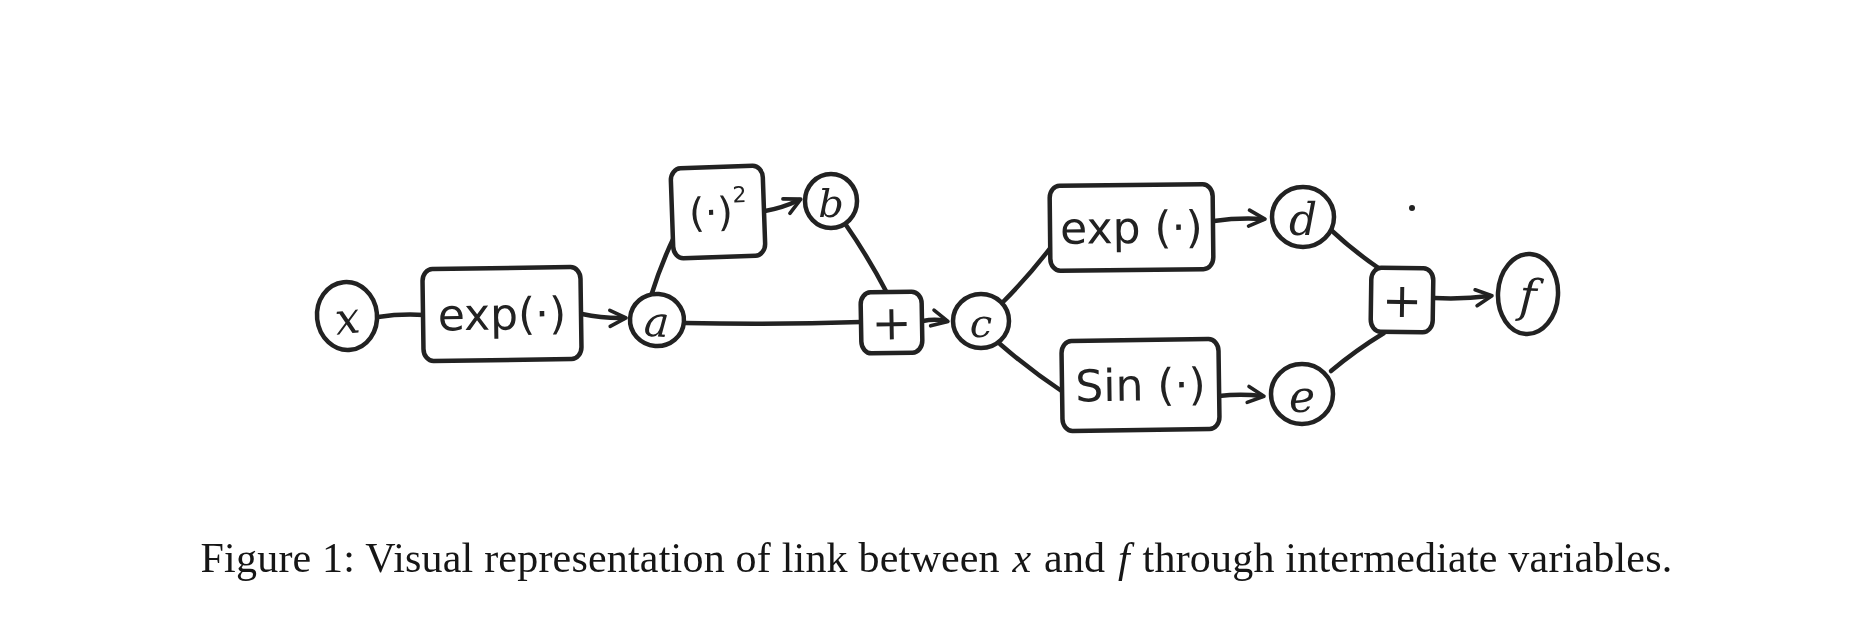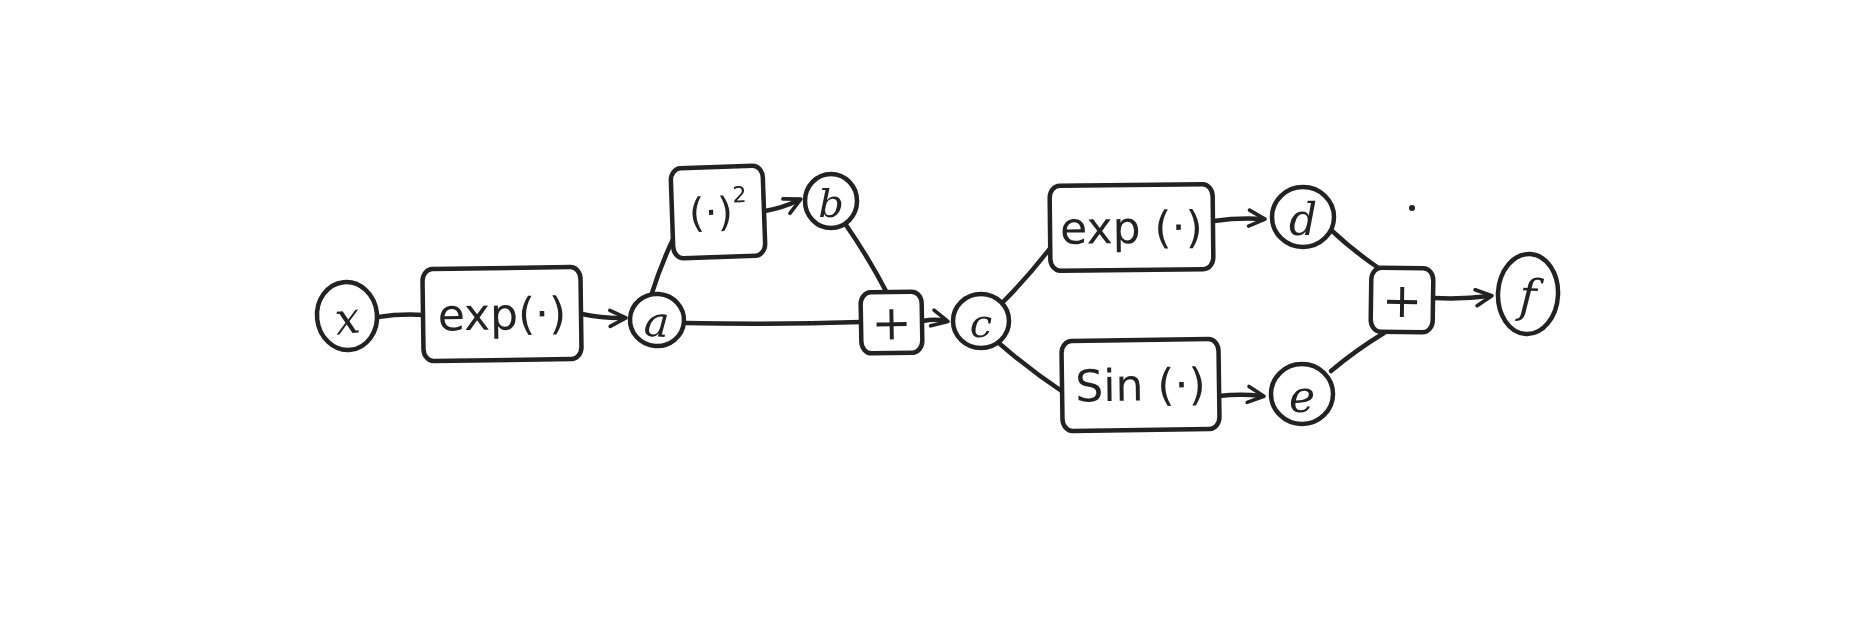--- a/index.html
+++ b/index.html
@@ -121,14 +121,17 @@
         <rect x="1371" y="268" width="62" height="64" rx="10" ry="12" fill="#ffffff" stroke="#222222" stroke-width="4.5" stroke-linejoin="round"></rect>
         <text x="1402" y="300" text-anchor="middle" dominant-baseline="central" font-size="48">+</text>
       </g>
       <g transform="rotate(3 1528 294)">
         <ellipse cx="1528" cy="294" rx="30" ry="40" fill="#ffffff" stroke="#222222" stroke-width="4.5"></ellipse>
         <text x="1528" y="296" text-anchor="middle" dominant-baseline="central" font-size="46" class="varletter">f</text>
       </g>
       <circle cx="1412" cy="208" r="3" fill="#222222"></circle>
     </svg>
 
+  <div class="caption">
+    <span>Figure 1: Visual representation of link between </span><span class="mvar">x</span><span> and </span><span class="mvar">f</span><span> through intermediate variables.</span>
+  </div>
 
 </div>
 
 </body></html>

